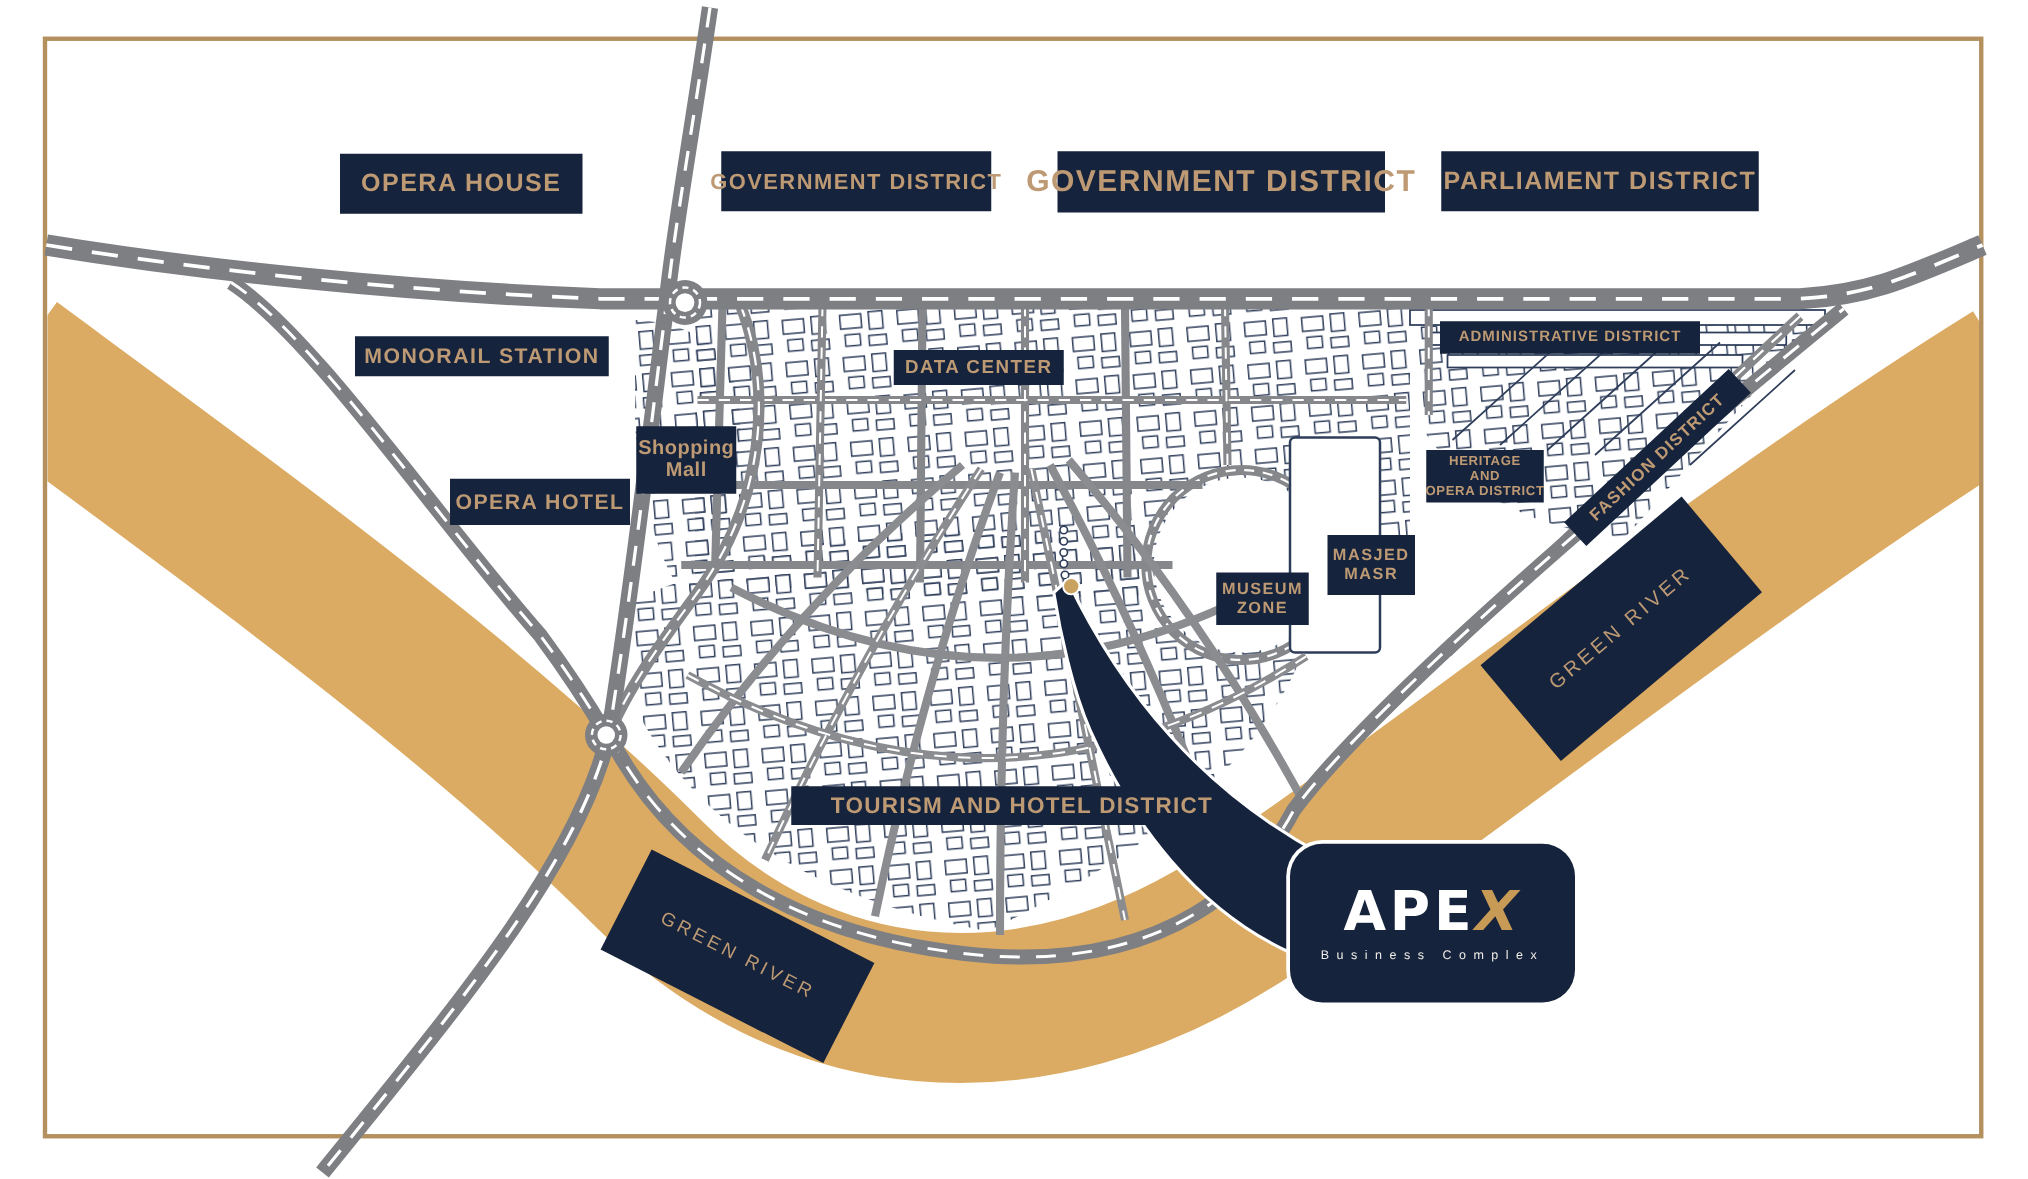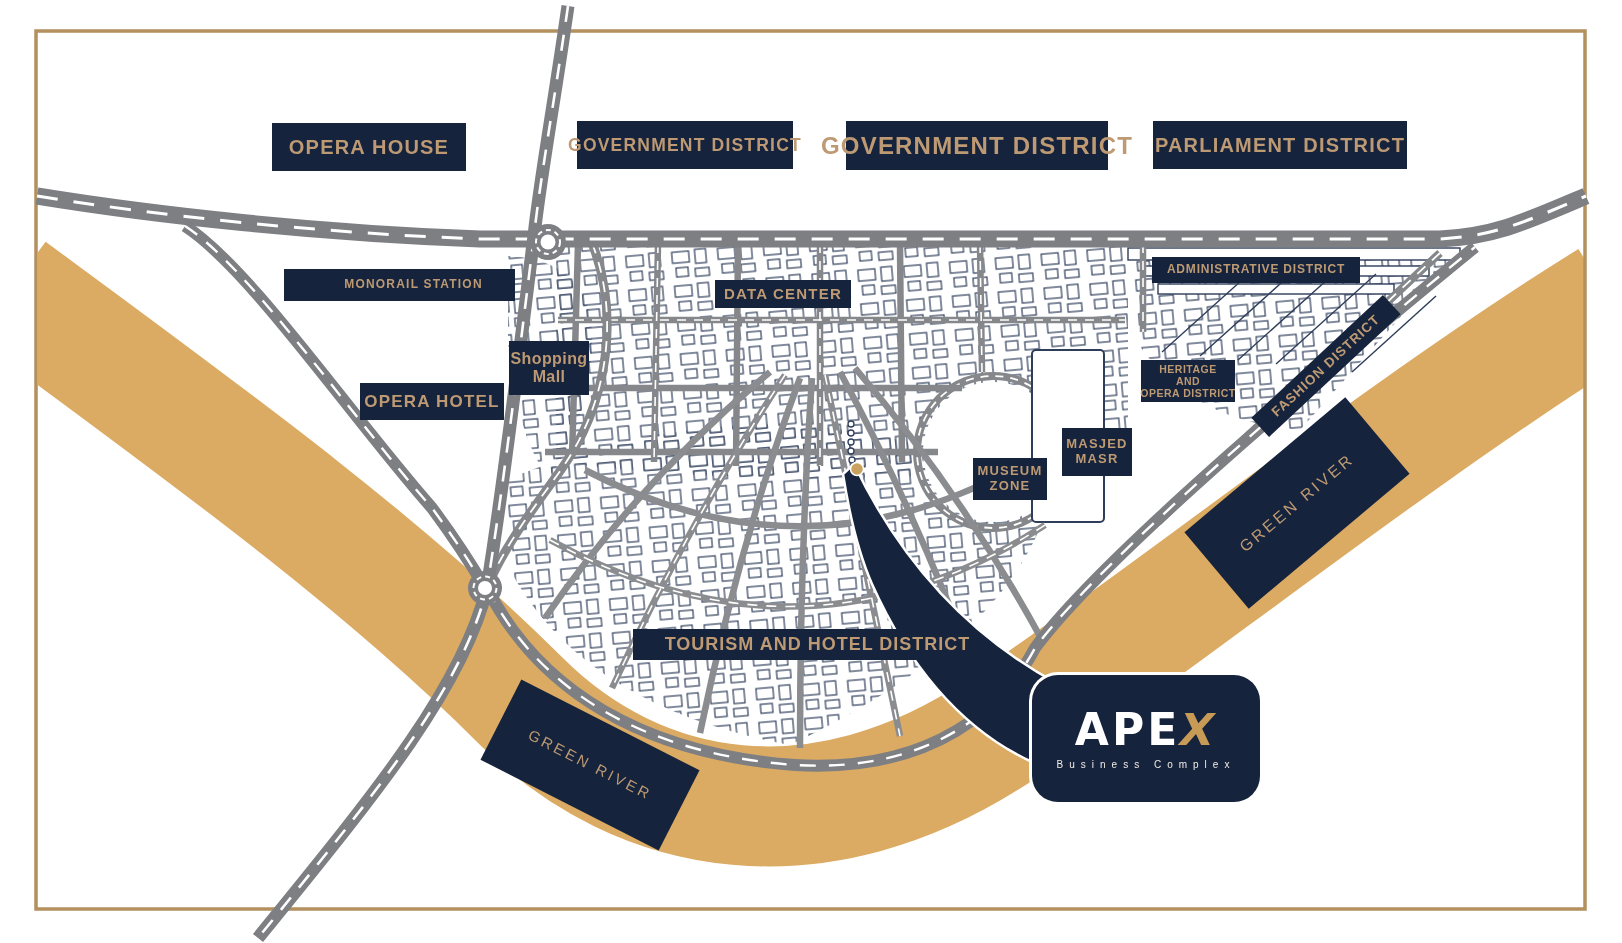--- a/index.html
+++ b/index.html
@@ -13,21 +13,21 @@
     position:absolute;background:#16233c;color:#bd9a73;
     display:flex;flex-direction:column;align-items:center;justify-content:center;
     text-align:center;font-weight:600;letter-spacing:1.2px;line-height:1.15;
     white-space:nowrap;z-index:5;
   }
   .lbl span{display:block;}
   .lbl-opera{left:272px;top:123px;width:194px;height:48px;font-size:20px;}
   .lbl-finincial{left:577px;top:121px;width:216px;height:48px;font-size:17.5px;}
   .lbl-government{left:846px;top:121px;width:262px;height:49px;font-size:24px;}
   .lbl-parliament{left:1153px;top:121px;width:254px;height:48px;font-size:20px;}
-  .lbl-monorail{left:284px;top:269px;width:203px;height:32px;font-size:12px;padding-left:28px;}
+  .lbl-monorail{left:284px;top:269px;width:203px;height:32px;font-size:17px;}
   .lbl-datacenter{left:715px;top:280px;width:136px;height:28px;font-size:15px;}
   .lbl-admin{left:1152px;top:257px;width:208px;height:26px;font-size:12px;letter-spacing:0.8px;}
   .lbl-shopping{left:509px;top:341px;width:80px;height:54px;font-size:16px;font-weight:600;letter-spacing:0.4px;}
   .lbl-masa{left:360px;top:383px;width:144px;height:37px;font-size:17px;}
   .lbl-heritage{left:1141px;top:360px;width:94px;height:42px;font-size:10.5px;letter-spacing:0.5px;}
   .lbl-fashion{left:1236px;top:353px;width:180px;height:26px;font-size:13.5px;
     transform:rotate(-43deg);transform-origin:center;letter-spacing:1px;}
   .lbl-museum{left:973px;top:458px;width:74px;height:42px;font-size:13px;}
   .lbl-masjed{left:1062px;top:428px;width:70px;height:48px;font-size:13px;}
   .lbl-tourism{left:633px;top:629px;width:297px;height:31px;font-size:18px;letter-spacing:1px;padding-left:36px;}

